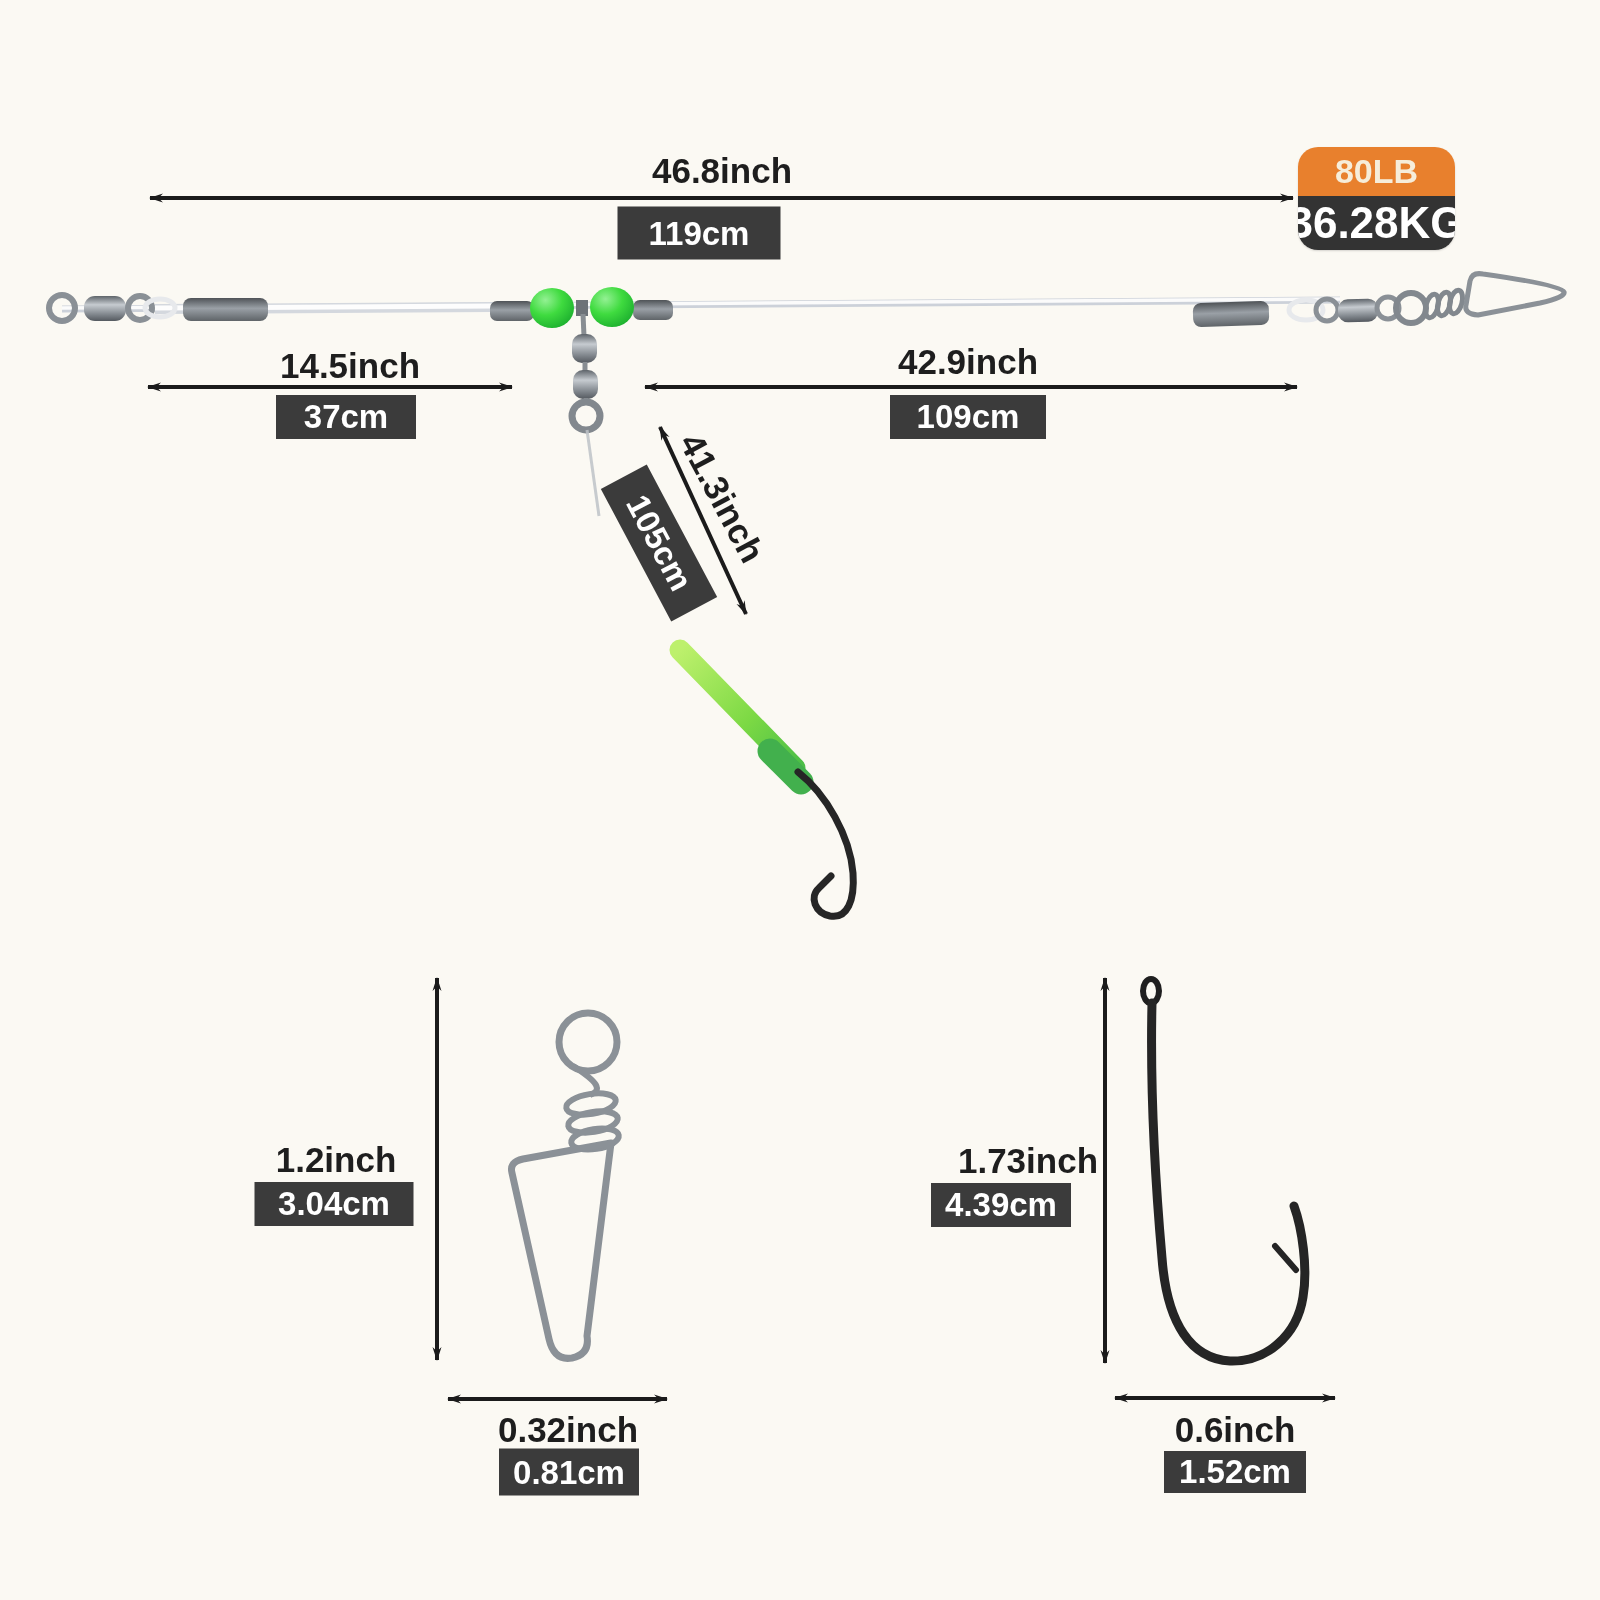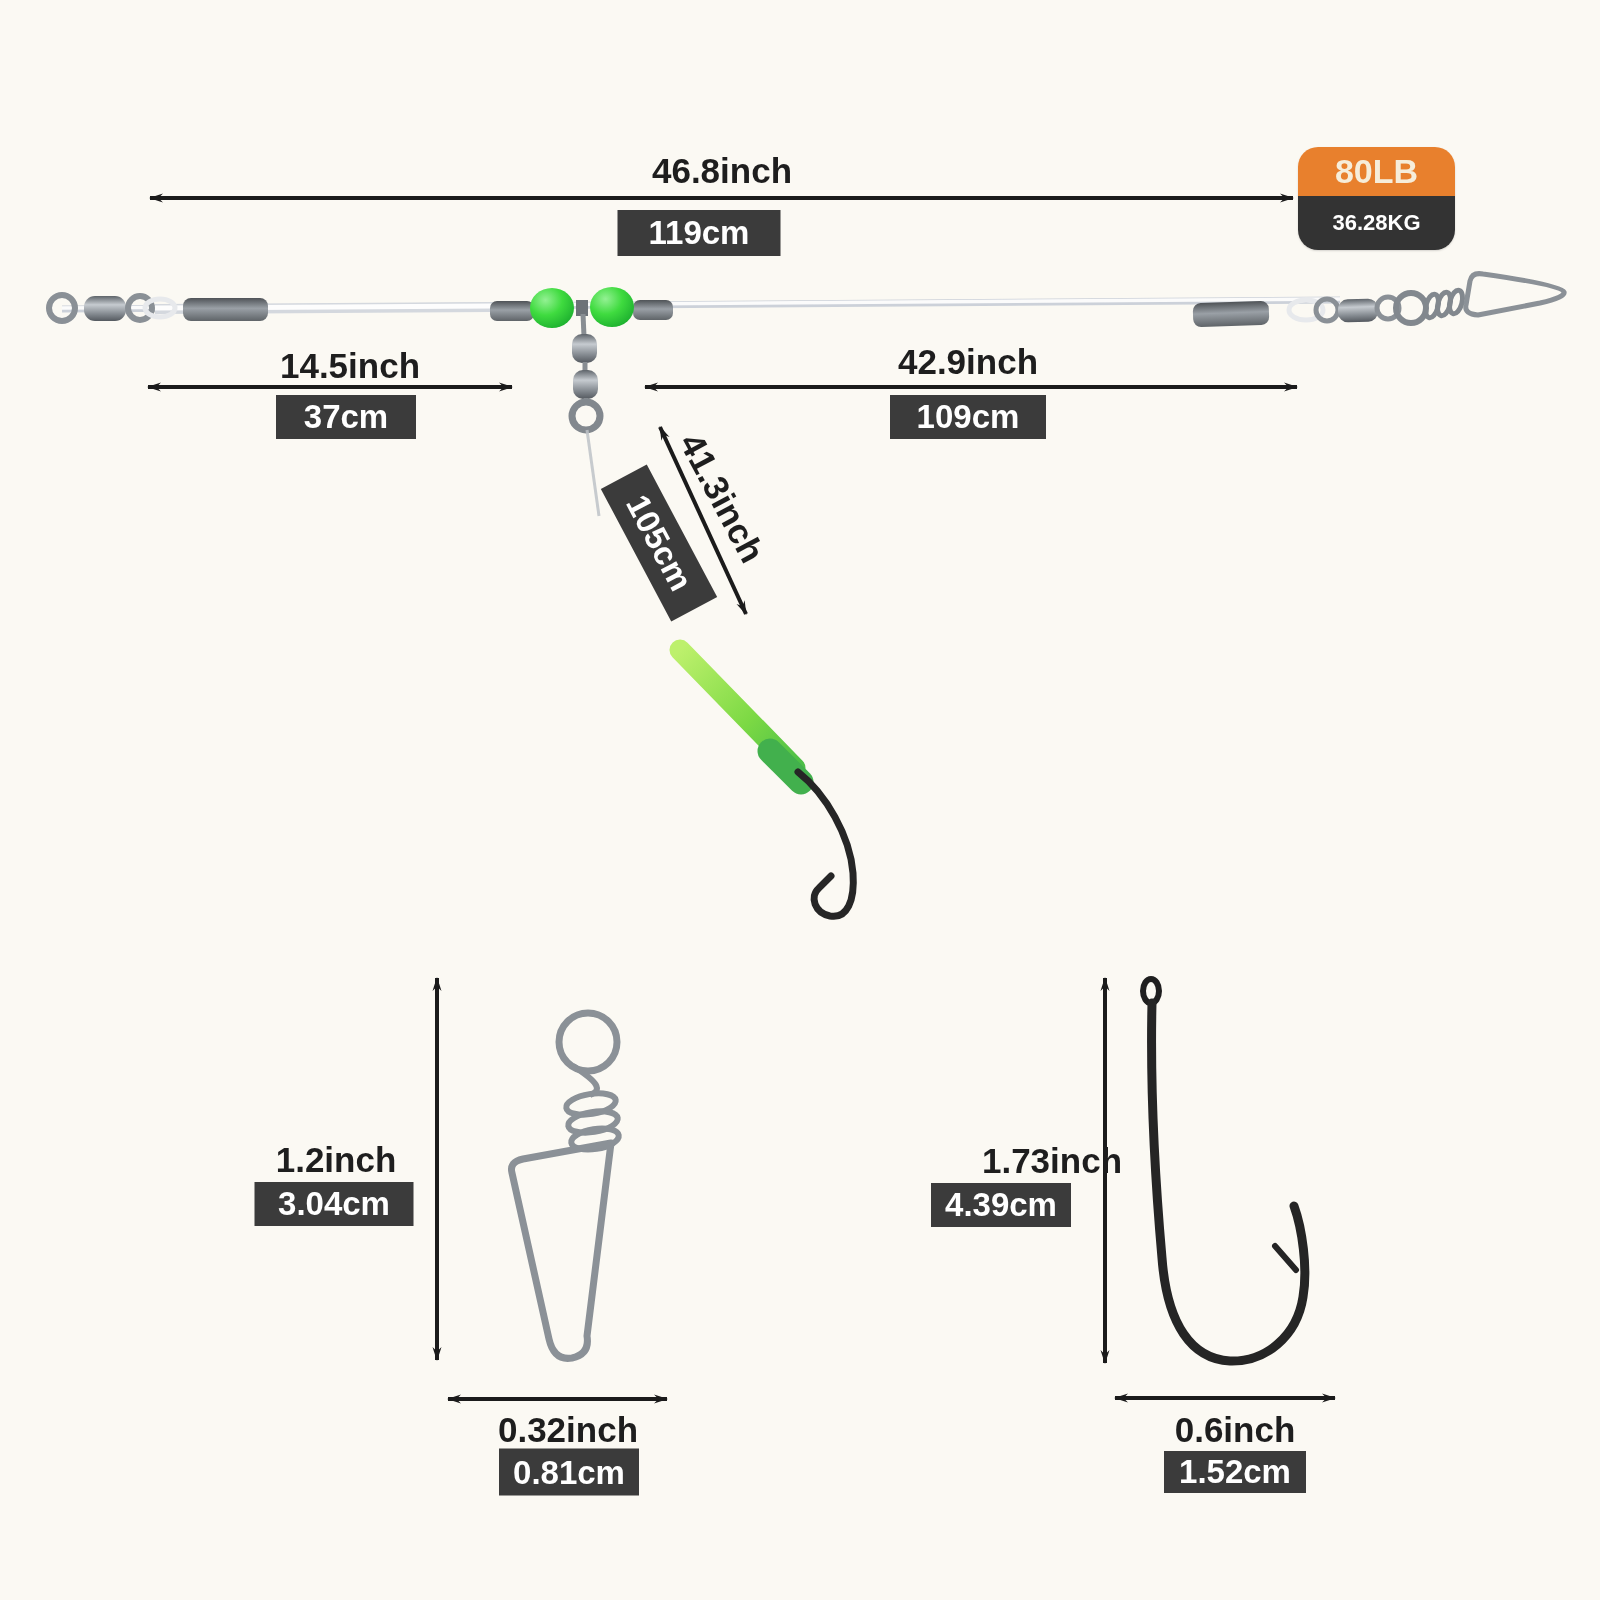--- a/index.html
+++ b/index.html
@@ -4,21 +4,21 @@
 <style>
   html,body{margin:0;padding:0;}
   body{width:1600px;height:1600px;background:#fbf9f3;font-family:"Liberation Sans",sans-serif;overflow:hidden;}
   #stage{position:relative;width:1600px;height:1600px;background:#fbf9f3;text-align:center;}
   #rig-svg{position:absolute;left:0;top:0;z-index:1;}
   .lbl{position:absolute;transform:translate(-50%,-50%);font-size:35px;font-weight:bold;color:#1e1e1e;white-space:nowrap;z-index:3;letter-spacing:0px;}
   .cm-badge{position:absolute;transform:translate(-50%,-50%);background:#3b3b3b;color:#ffffff;display:flex;align-items:center;justify-content:center;font-size:33px;font-weight:bold;white-space:nowrap;z-index:3;}
   .rot{transform:translate(-50%,-50%) rotate(62deg);}
   .lb-badge{position:absolute;border-radius:20px;overflow:hidden;display:flex;flex-direction:column;z-index:3;box-shadow:0 1px 2px rgba(0,0,0,0.15);}
   .lb-top{flex:1;background:#e8802d;color:#f6edda;display:flex;align-items:center;justify-content:center;font-size:34px;font-weight:bold;}
-  .lb-bottom{flex:1.1;background:#333333;color:#ffffff;display:flex;align-items:center;justify-content:center;font-size:22px;font-weight:bold;}
+  .lb-bottom{flex:1.1;background:#333333;color:#ffffff;display:flex;align-items:center;justify-content:center;font-size:44px;font-weight:bold;}
 </style>
 </head>
 <body>
 
 <div id="stage">
 
 <svg id="rig-svg" width="1600" height="1600" viewBox="0 0 1600 1600">
   <defs>
     <linearGradient id="metal" x1="0" y1="0" x2="0" y2="1">
       <stop offset="0" stop-color="#5e646a"></stop>
@@ -144,21 +144,21 @@
   </g>
 
   <g>
     <ellipse cx="1151" cy="991" rx="8" ry="12" fill="none" stroke="#1f1f1f" stroke-width="6"></ellipse>
     <path d="M 1152,1003 C 1150,1090 1156,1190 1162,1258 C 1167,1325 1192,1359 1230,1361 C 1266,1362 1297,1336 1303,1297 C 1308,1268 1302,1228 1294,1206" fill="none" stroke="#252525" stroke-width="9" stroke-linecap="round"></path>
     <path d="M 1296,1270 L 1275,1246" fill="none" stroke="#252525" stroke-width="6" stroke-linecap="round"></path>
   </g>
 </svg>
 
 <div class="lbl" style="left:722px;top:171px">46.8inch</div>
-<div class="cm-badge" style="left:699px;top:233px;width:163px;height:46px">119cm</div>
+<div class="cm-badge" style="left:699px;top:233px;width:163px;height:53px">119cm</div>
 
 <div class="lb-badge" style="left:1298px;top:147px;width:157px;height:103px">
   <div class="lb-top">80LB</div>
   <div class="lb-bottom">36.28KG</div>
 </div>
 
 <div class="lbl" style="left:350px;top:366px">14.5inch</div>
 <div class="cm-badge" style="left:346px;top:417px;width:140px;height:44px">37cm</div>
 
 <div class="lbl" style="left:968px;top:362px">42.9inch</div>
@@ -166,18 +166,18 @@
 
 <div class="lbl rot" style="left:722px;top:498px">41.3inch</div>
 <div class="cm-badge rot" style="left:659px;top:543px;width:150px;height:52px">105cm</div>
 
 
 <div class="lbl" style="left:336px;top:1160px">1.2inch</div>
 <div class="cm-badge" style="left:334px;top:1204px;width:159px;height:44px">3.04cm</div>
 <div class="lbl" style="left:568px;top:1430px">0.32inch</div>
 <div class="cm-badge" style="left:569px;top:1472px;width:140px;height:47px">0.81cm</div>
 
-<div class="lbl" style="left:1052px;top:1161px">1.73inch</div>
+<div class="lbl" style="left:1028px;top:1161px">1.73inch</div>
 <div class="cm-badge" style="left:1001px;top:1205px;width:140px;height:44px">4.39cm</div>
 <div class="lbl" style="left:1235px;top:1430px">0.6inch</div>
 <div class="cm-badge" style="left:1235px;top:1472px;width:142px;height:42px">1.52cm</div>
 
 </div>
 
 </body></html>

